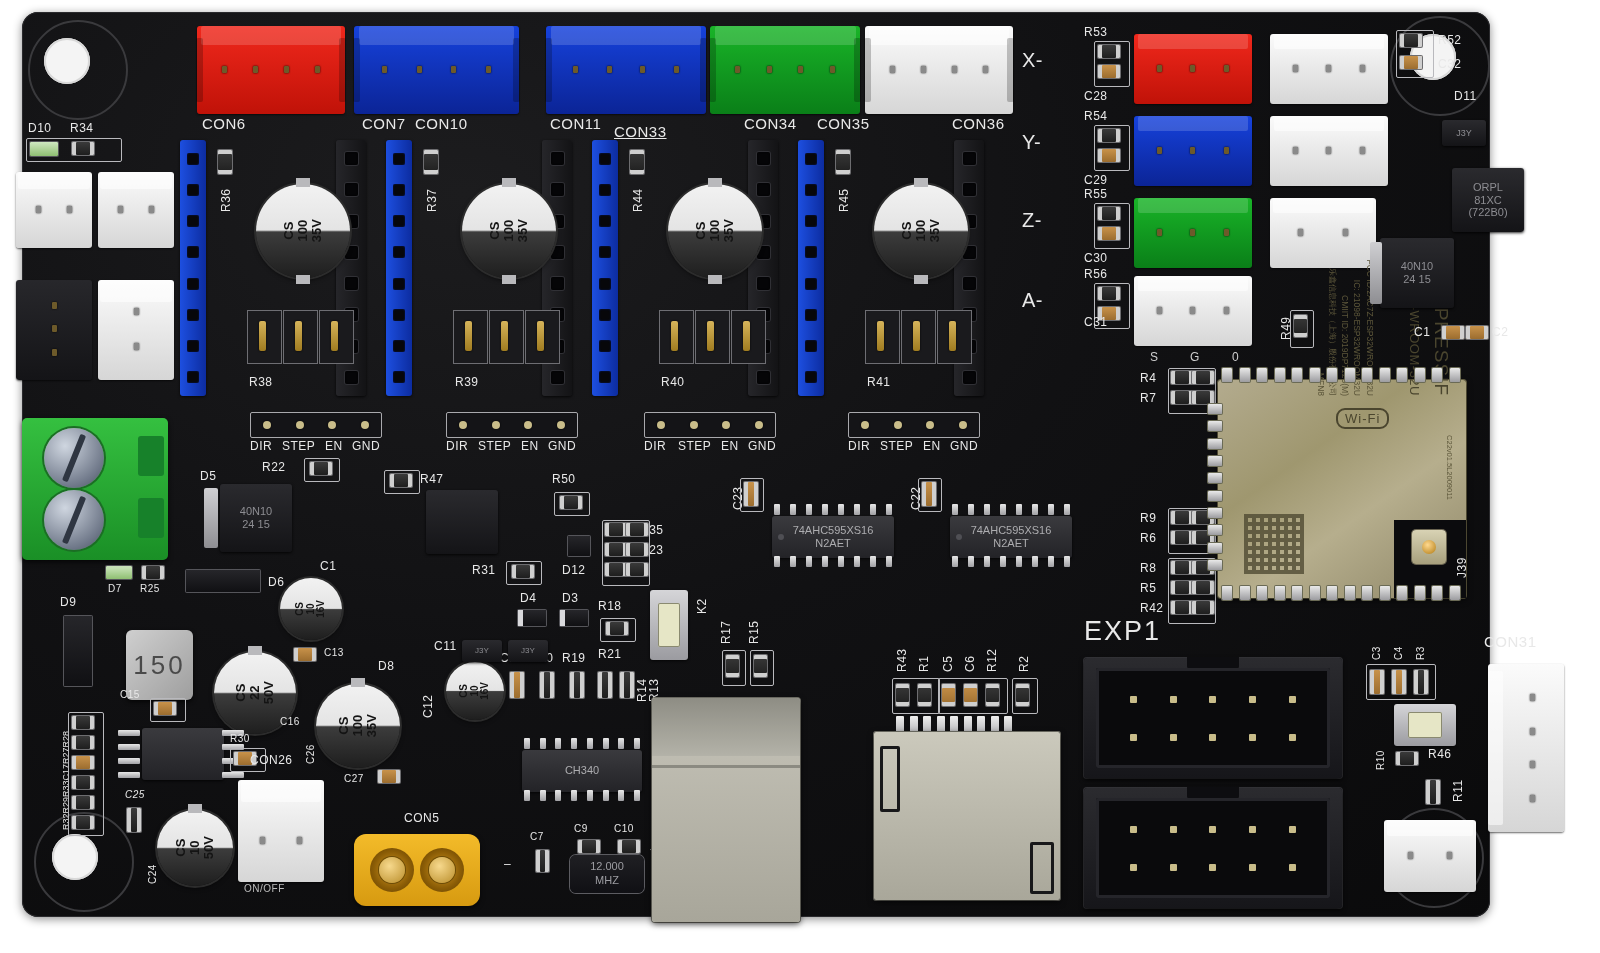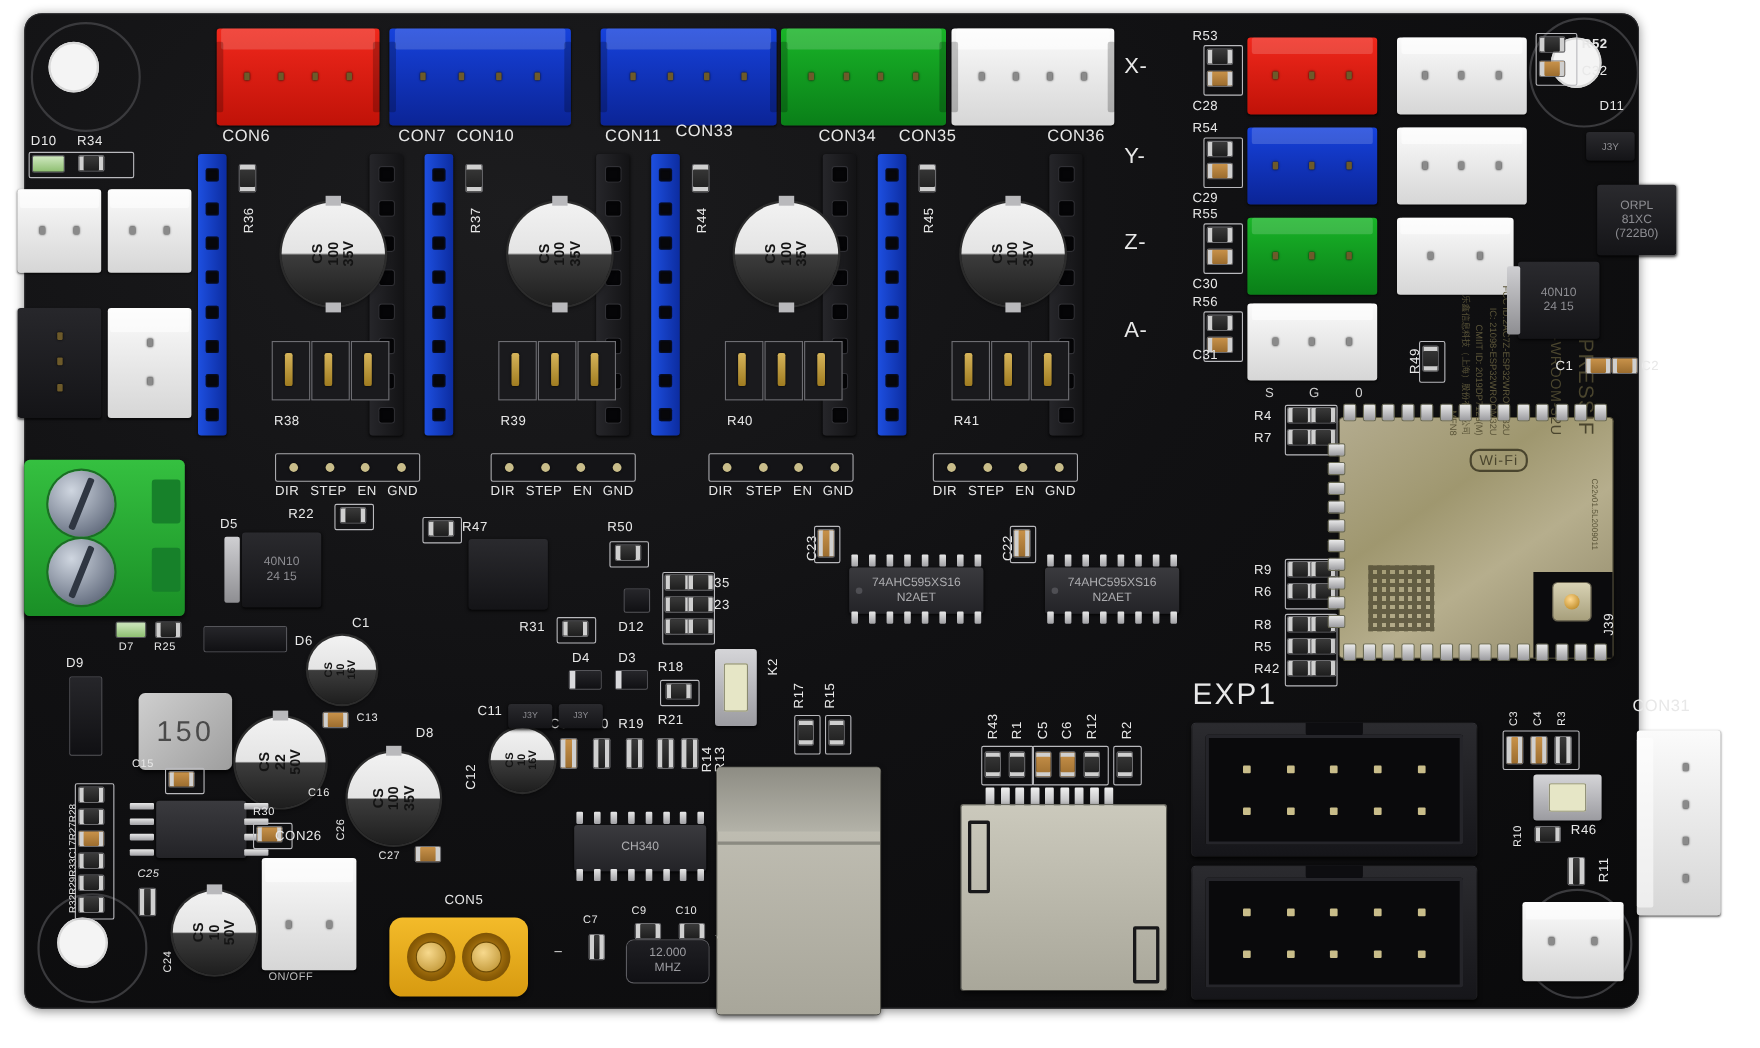--- a/index.html
+++ b/index.html
@@ -255,21 +255,21 @@
       <div class="notchL"></div>
       <div class="notchR"></div>
       <div class="pins">
           <i></i>
           <i></i>
           <i></i>
           <i></i>
         </div>
     </div>
     <div class="silk" style="left:528px;top:104px;">CON11</div>
-    <div class="silk" style="left:592px;top:100px;">CON33</div>
+    <div class="silk" style="left:592px;top:112px;text-decoration:underline;">CON33</div>
 
     <div class="conn green" style="left:688px;top:14px;width:150px;height:88px;">
       <div class="lip"></div>
       <div class="notchL"></div>
       <div class="notchR"></div>
       <div class="pins">
           <i></i>
           <i></i>
           <i></i>
           <i></i>
@@ -685,21 +685,21 @@
         <i></i>
         <i></i>
         <i></i>
         <i></i>
         <i></i>
         <i></i>
     </div>
     <div class="ipex" style="left:1390px;top:518px;"></div>
     <div class="silk rot sm" style="left:1434px;top:566px;">J39</div>
 
-    <div class="silk sm" style="left:1416px;top:22px;font-weight:bold;">R52</div>
+    <div class="silk sm" style="left:1416px;top:22px;">R52</div>
     <div class="silk sm" style="left:1416px;top:46px;">C32</div>
     <div class="outl" style="left:1374px;top:18px;width:36px;height:46px;"></div>
     <div class="res" style="left:1378px;top:22px;"></div>
     <div class="res tan" style="left:1378px;top:44px;"></div>
     <div class="silk sm" style="left:1432px;top:78px;">D11</div>
     <div class="mosfet" style="left:1420px;top:108px;width:44px;height:26px;font-size:9px;">J3Y</div>
     <div class="mosfet" style="left:1430px;top:156px;width:72px;height:64px;white-space:pre-line;">ORPL
 81XC
 (722B0)</div>
     <div class="mosfet" style="left:1358px;top:226px;width:74px;height:70px;white-space:pre-line;">40N10
@@ -830,21 +830,21 @@
     <div class="silk rot sm" style="left:614px;top:690px;">R14</div>
     <div class="silk rot sm" style="left:626px;top:690px;">R13</div>
     <div class="res tan" style="left:488px;top:660px;width:14px;height:26px;"></div>
     <div class="res" style="left:518px;top:660px;width:14px;height:26px;"></div>
     <div class="res" style="left:548px;top:660px;width:14px;height:26px;"></div>
     <div class="res" style="left:576px;top:660px;width:14px;height:26px;"></div>
     <div class="res" style="left:598px;top:660px;width:14px;height:26px;"></div>
 
     <div class="silk sm" style="left:38px;top:584px;">D9</div>
     <div class="diode" style="left:42px;top:604px;width:28px;height:70px;"></div>
-    <div class="induct" style="left:104px;top:618px;width:85px;height:70px;">
+    <div class="induct" style="left:104px;top:618px;width:67px;height:70px;">
       <span>150</span>
     </div>
     <div class="silk xs" style="left:98px;top:678px;">C15</div>
     <div class="res tan" style="left:132px;top:690px;"></div>
     <div class="outl" style="left:128px;top:686px;width:34px;height:22px;"></div>
     <div class="ecap" style="left:192px;top:640px;width:82px;height:82px;">
       <div class="tab t"></div>
       <div class="txt">CS<br>22<br>50V</div>
     </div>
     <div class="silk xs" style="left:258px;top:705px;">C16</div>

